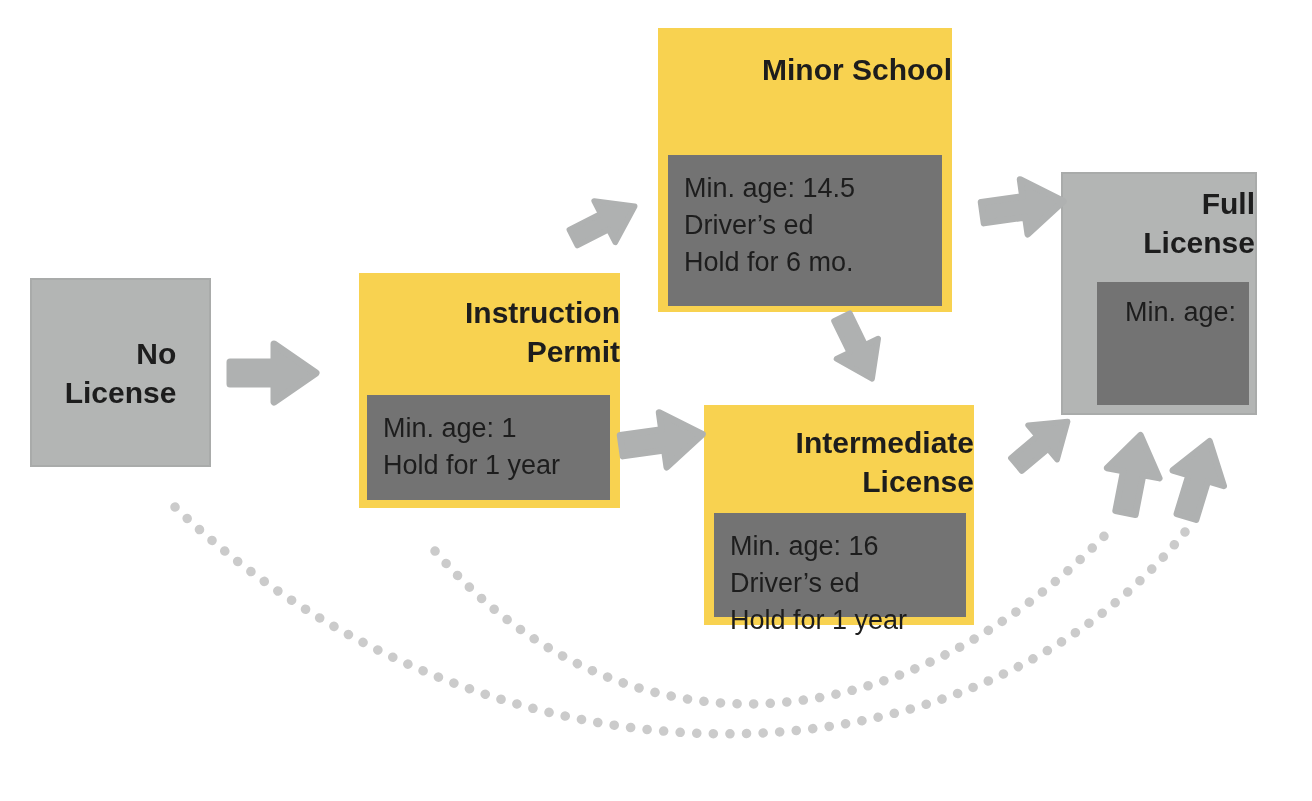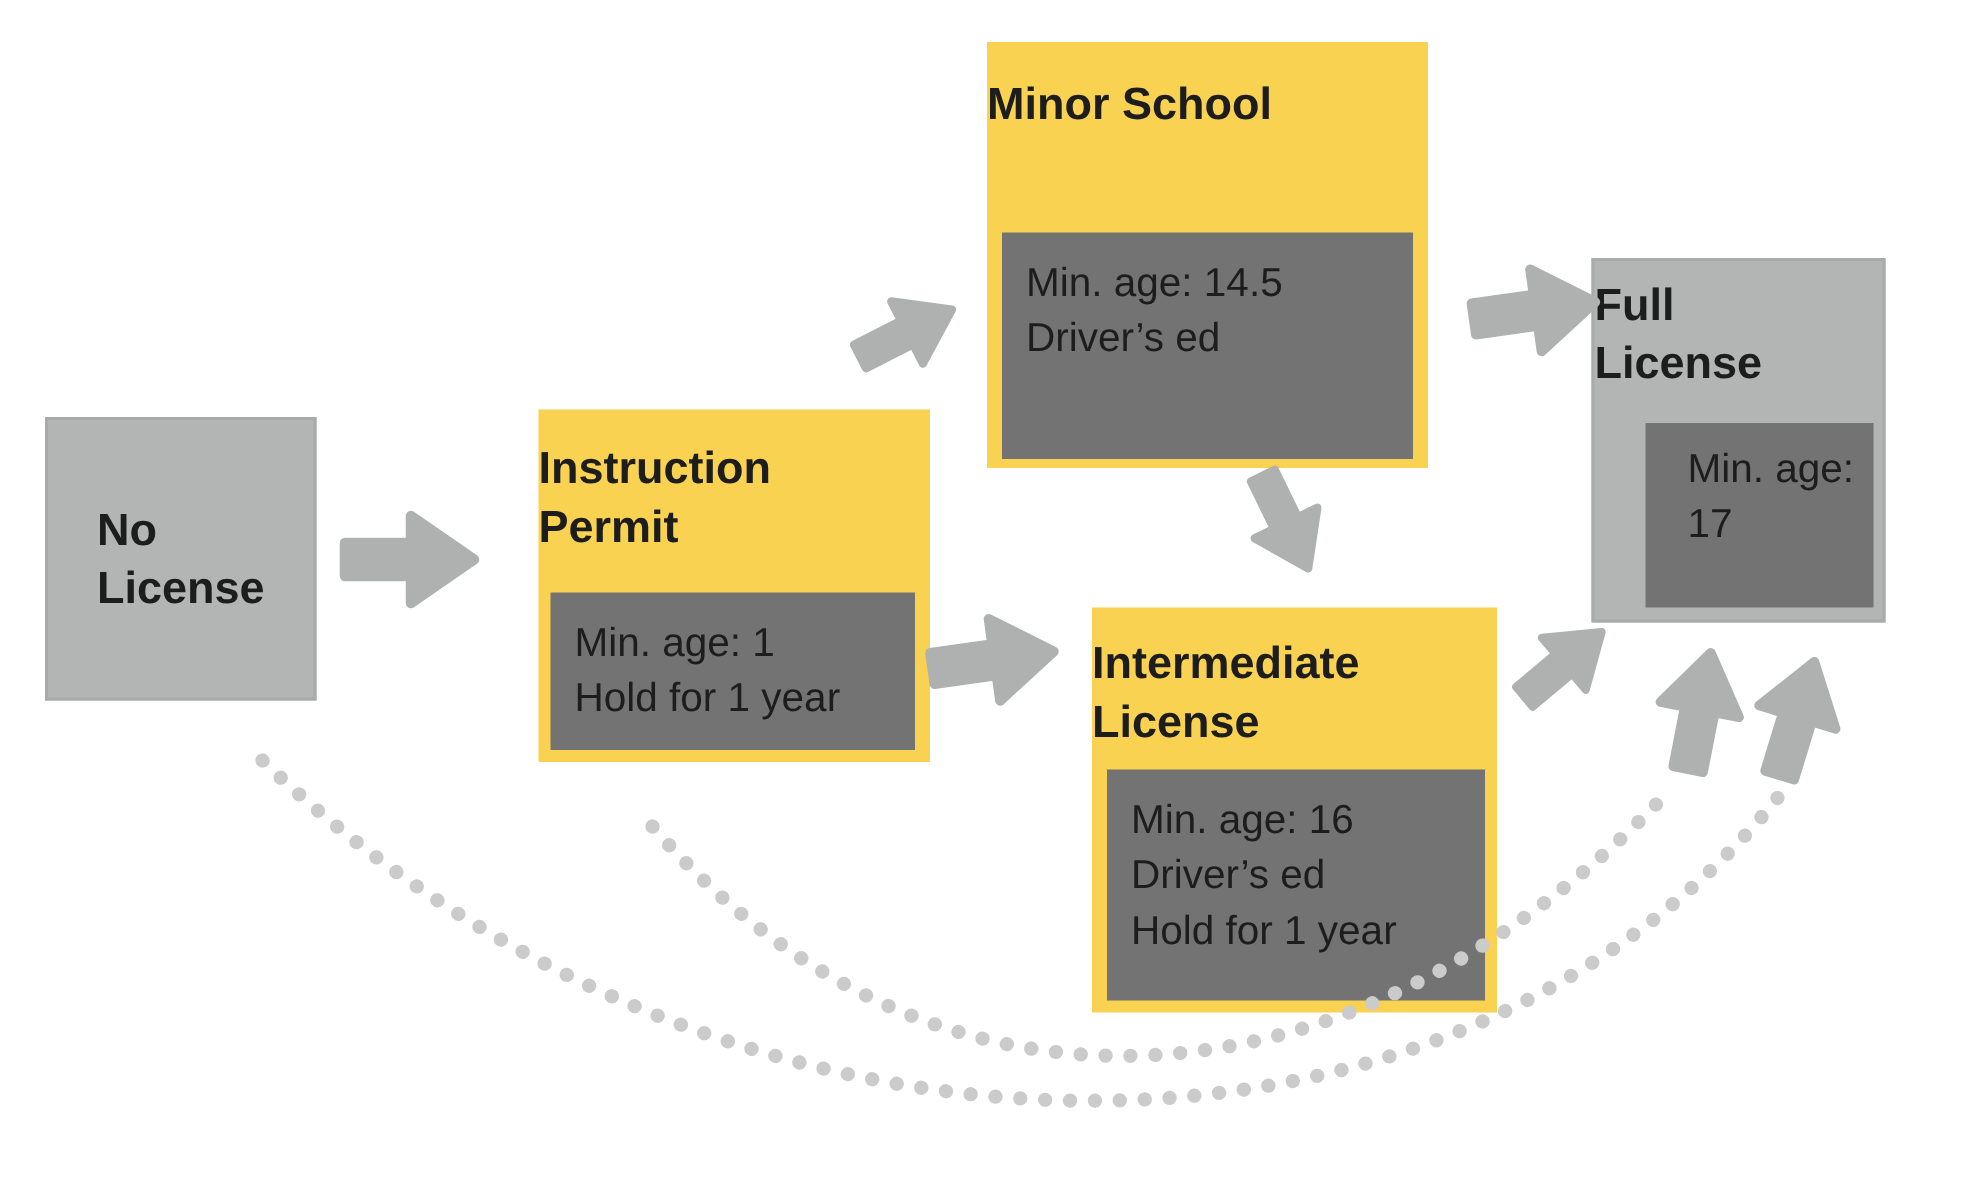--- a/index.html
+++ b/index.html
@@ -12,39 +12,39 @@
   .canvas{position:relative; width:1312px; height:801px; background:var(--background);
           color:var(--text); overflow:hidden;}
   .overlay{position:absolute; left:0; top:0; width:1312px; height:801px;
            pointer-events:none; z-index:5;}
   .arrow{fill:var(--arrow); stroke:var(--arrow); stroke-width:7; stroke-linejoin:round;}
   .dots{fill:none; stroke:var(--dot); stroke-width:9.5; stroke-linecap:round;
         stroke-dasharray:0.1 16.5;}
   .node{position:absolute; z-index:1;}
   .node.yellow{background:var(--yellow);}
   .node.gray{background:var(--gray); border:2px solid var(--gray-border);}
-  .ntitle{font-weight:bold; font-size:30px; line-height:39px; text-align:left;}
+  .ntitle{font-weight:bold; font-size:30px; line-height:39px; text-align:right;}
   .tline{display:block;}
   .bline{display:block;}
   .nbody{position:absolute; background:#737373; font-size:27px; line-height:37px;
          text-align:left;}
   
   #no-license{left:30px; top:278px; width:181px; height:189px;
               display:flex; align-items:center; justify-content:center;}
   
   #instruction-permit{left:327px; top:273px; width:261px; height:235px;margin-left:32px;}
   #instruction-permit .ntitle{padding-top:20px;}
   #instruction-permit .nbody{left:8px; right:10px; top:122px; bottom:8px;
                              padding:15px 0 0 16px;}
   
   #msl{left:658px; top:28px; width:294px; height:284px;}
   #msl .ntitle{padding-top:22px;}
   #msl .nbody{left:10px; right:10px; top:127px; bottom:6px; padding:15px 0 0 16px;}
   
-  #intermediate{left:728px; top:405px; width:270px; height:270px;}
+  #intermediate{left:704px; top:405px; width:270px; height:220px;}
   #intermediate .ntitle{padding-top:18px;}
   #intermediate .nbody{left:10px; right:8px; top:108px; bottom:8px; padding:15px 0 0 16px;}
   
   #full-license{left:1061px; top:172px; width:196px; height:243px;}
   #full-license .ntitle{padding-top:10px;}
   #full-license .nbody{left:6px; right:6px; top:108px; bottom:8px; padding:12px 0 0 28px;margin-left:28px;}
 </style>
 </head>
 <body>
 
@@ -88,20 +88,21 @@
     </div>
   </div>
 
   <div class="node yellow" id="msl">
     <div class="ntitle">
       <span class="tline">Minor School</span>
     </div>
     <div class="nbody">
       <span class="bline">Min. age: 14.5</span>
       <span class="bline">Driver’s ed</span>
+      <span class="bline">Hold for 6 mo.</span>
     </div>
   </div>
 
   <div class="node yellow" id="intermediate">
     <div class="ntitle">
       <span class="tline">Intermediate</span>
       <span class="tline">License</span>
     </div>
     <div class="nbody">
       <span class="bline">Min. age: 16</span>
@@ -110,17 +111,16 @@
     </div>
   </div>
 
   <div class="node gray" id="full-license">
     <div class="ntitle">
       <span class="tline">Full</span>
       <span class="tline">License</span>
     </div>
     <div class="nbody">
       <span class="bline">Min. age:</span>
-      <span class="bline">17</span>
     </div>
   </div>
 
 </div>
 
 </body></html>

